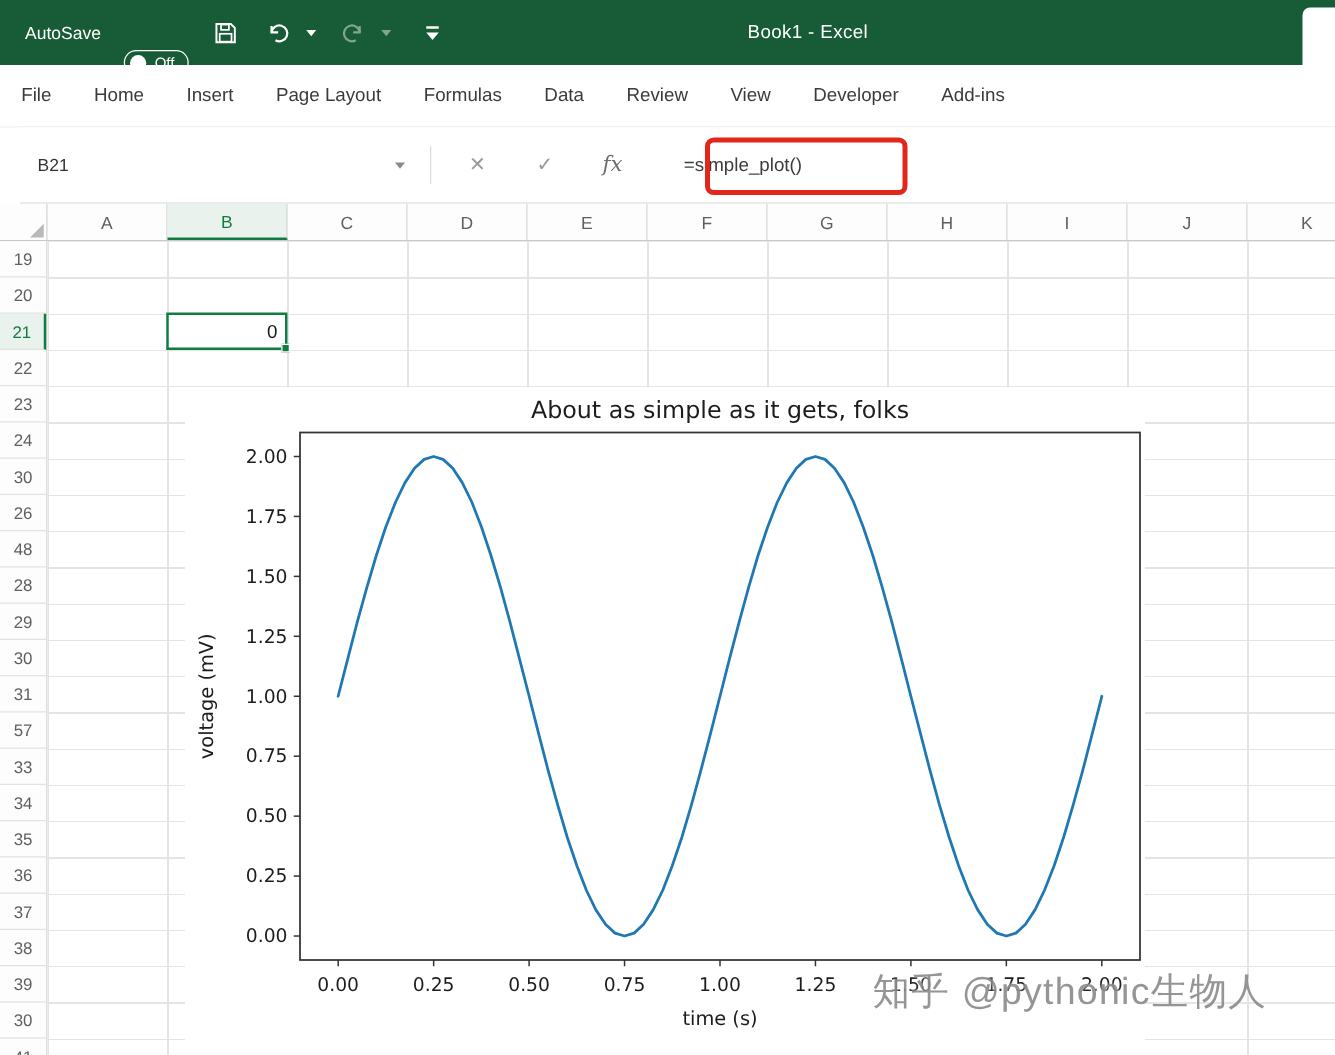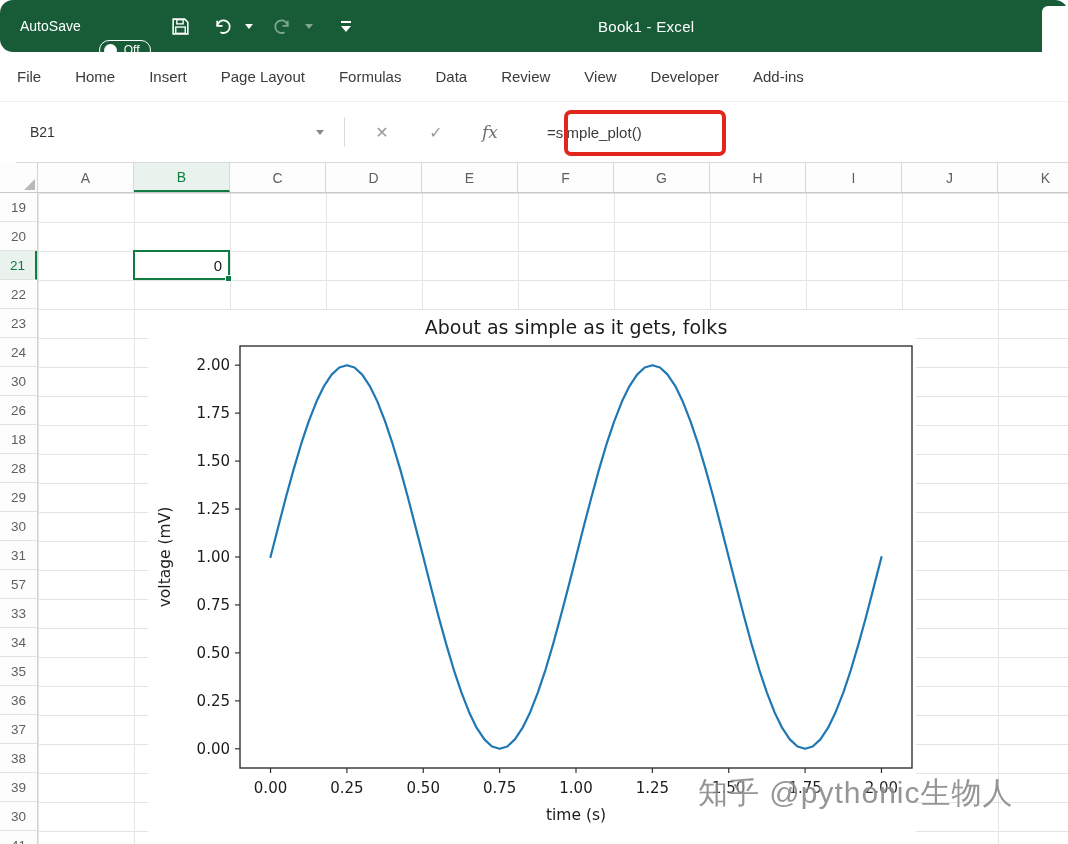--- a/index.html
+++ b/index.html
@@ -3,21 +3,21 @@
 <meta charset="utf-8">
 <style>
   * { margin:0; padding:0; box-sizing:border-box; }
   html,body { width:1068px; height:844px; overflow:hidden; background:#fff;
               font-family:"Liberation Sans", sans-serif; }
   .app { position:relative; width:1068px; height:844px; background:#fff; }
 
   
   .titlebar { position:absolute; left:0; top:0; width:100%; height:52px;
               background:#185c37; display:flex; align-items:center;
-              padding-left:20px; gap:18px; color:#fff;border-radius:13px; }
+              padding-left:20px; gap:18px; color:#fff; }
   .autosave-label { font-size:14px; }
   .toggle { display:flex; align-items:center; gap:7px; border:1.5px solid #fff;
             border-radius:12px; padding:2px 10px 2px 4px; cursor:pointer;margin-top:48px; }
   .knob { width:13px; height:13px; border-radius:50%; background:#fff; }
   .toggle-label { font-size:12px; color:#fff; }
   .tb-icon { display:inline-flex; align-items:center; justify-content:center;
              width:24px; height:24px; }
   .tb-icon.dim { opacity:.45; }
   .mini-caret { width:0; height:0; border-left:4px solid transparent;
                 border-right:4px solid transparent; border-top:5px solid #fff;
@@ -177,21 +177,21 @@
       </div>
     <div class="row-headers" id="row-headers">
         <div class="row-h">19</div>
         <div class="row-h">20</div>
         <div class="row-h sel-row">21</div>
         <div class="row-h">22</div>
         <div class="row-h">23</div>
         <div class="row-h">24</div>
         <div class="row-h">30</div>
         <div class="row-h">26</div>
-        <div class="row-h">18</div>
+        <div class="row-h">48</div>
         <div class="row-h">28</div>
         <div class="row-h">29</div>
         <div class="row-h">30</div>
         <div class="row-h">31</div>
         <div class="row-h">57</div>
         <div class="row-h">33</div>
         <div class="row-h">34</div>
         <div class="row-h">35</div>
         <div class="row-h">36</div>
         <div class="row-h">37</div>

